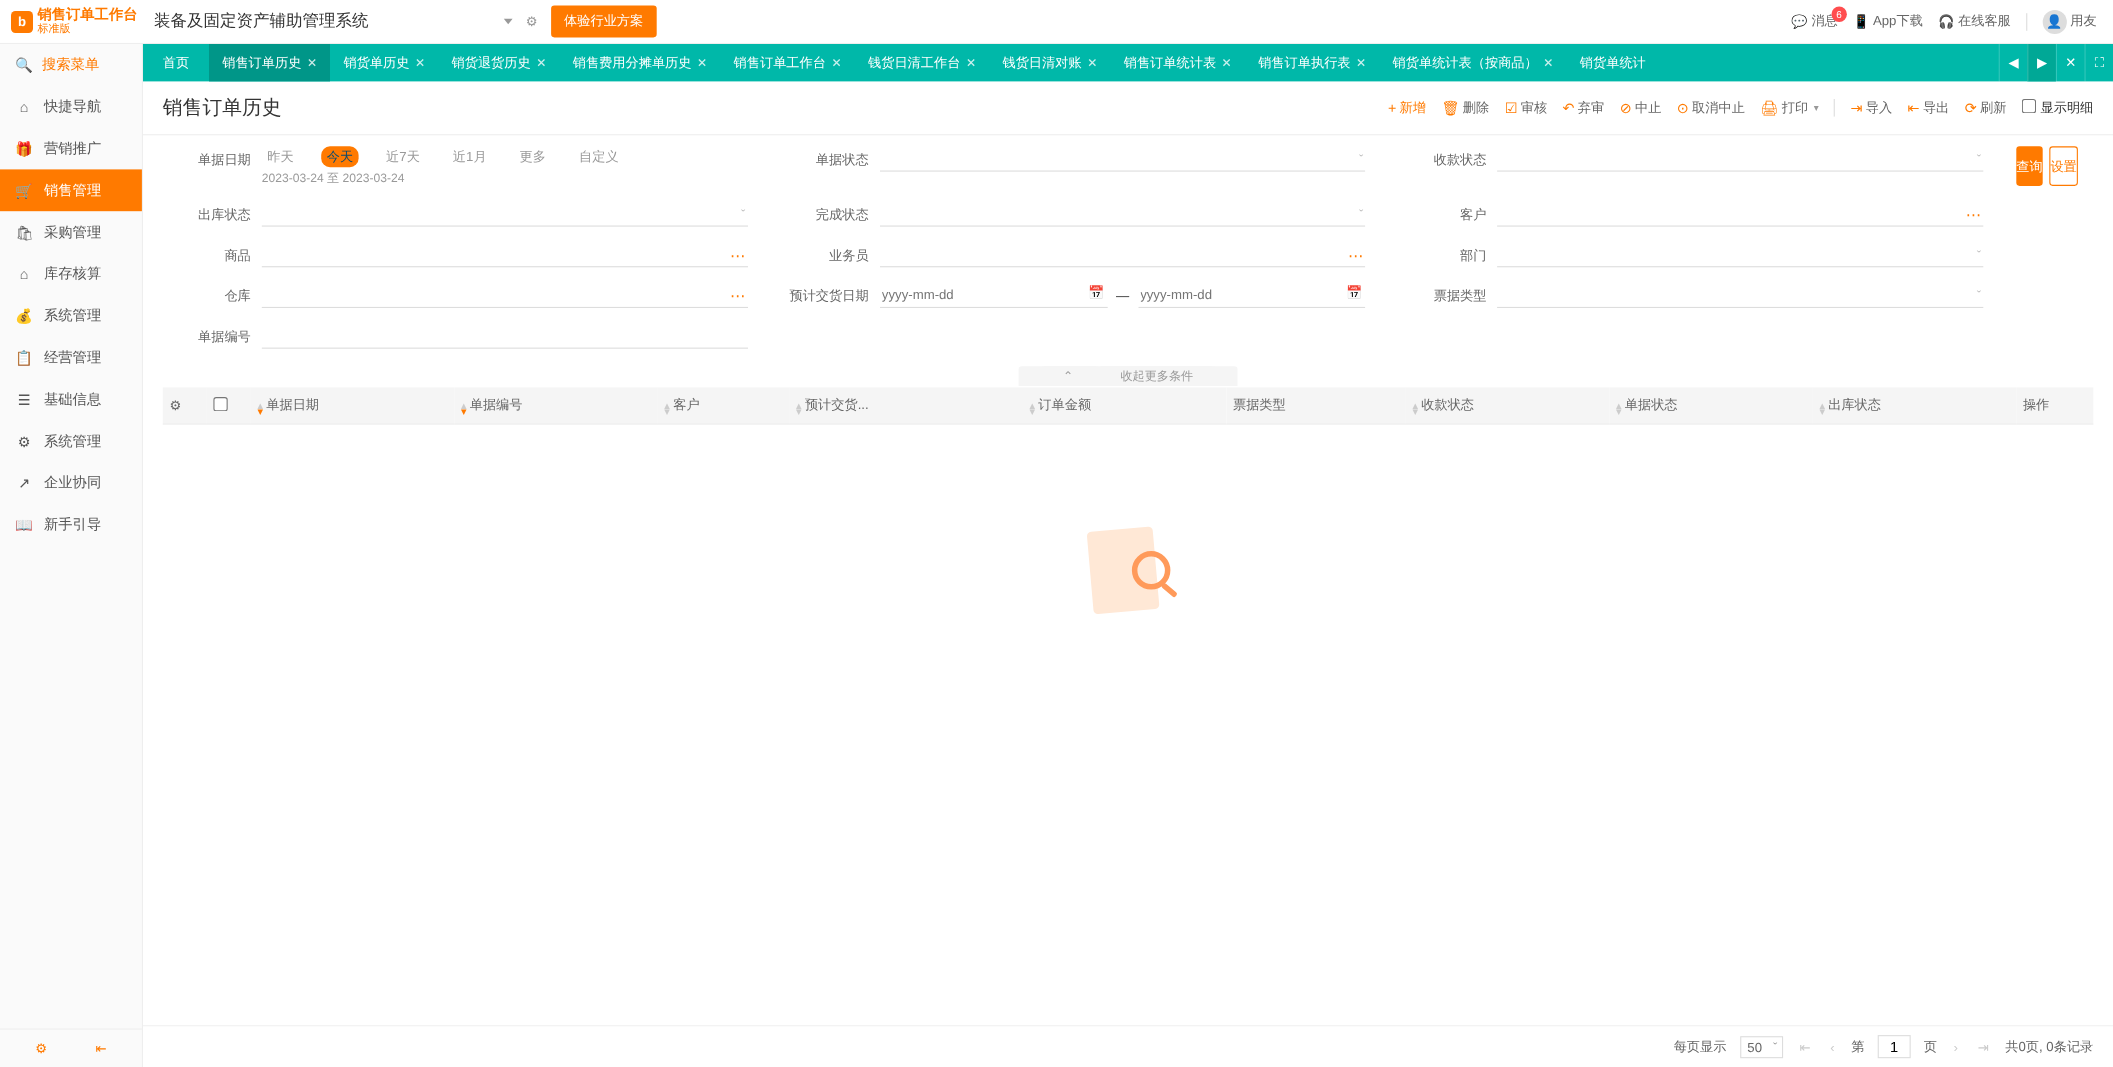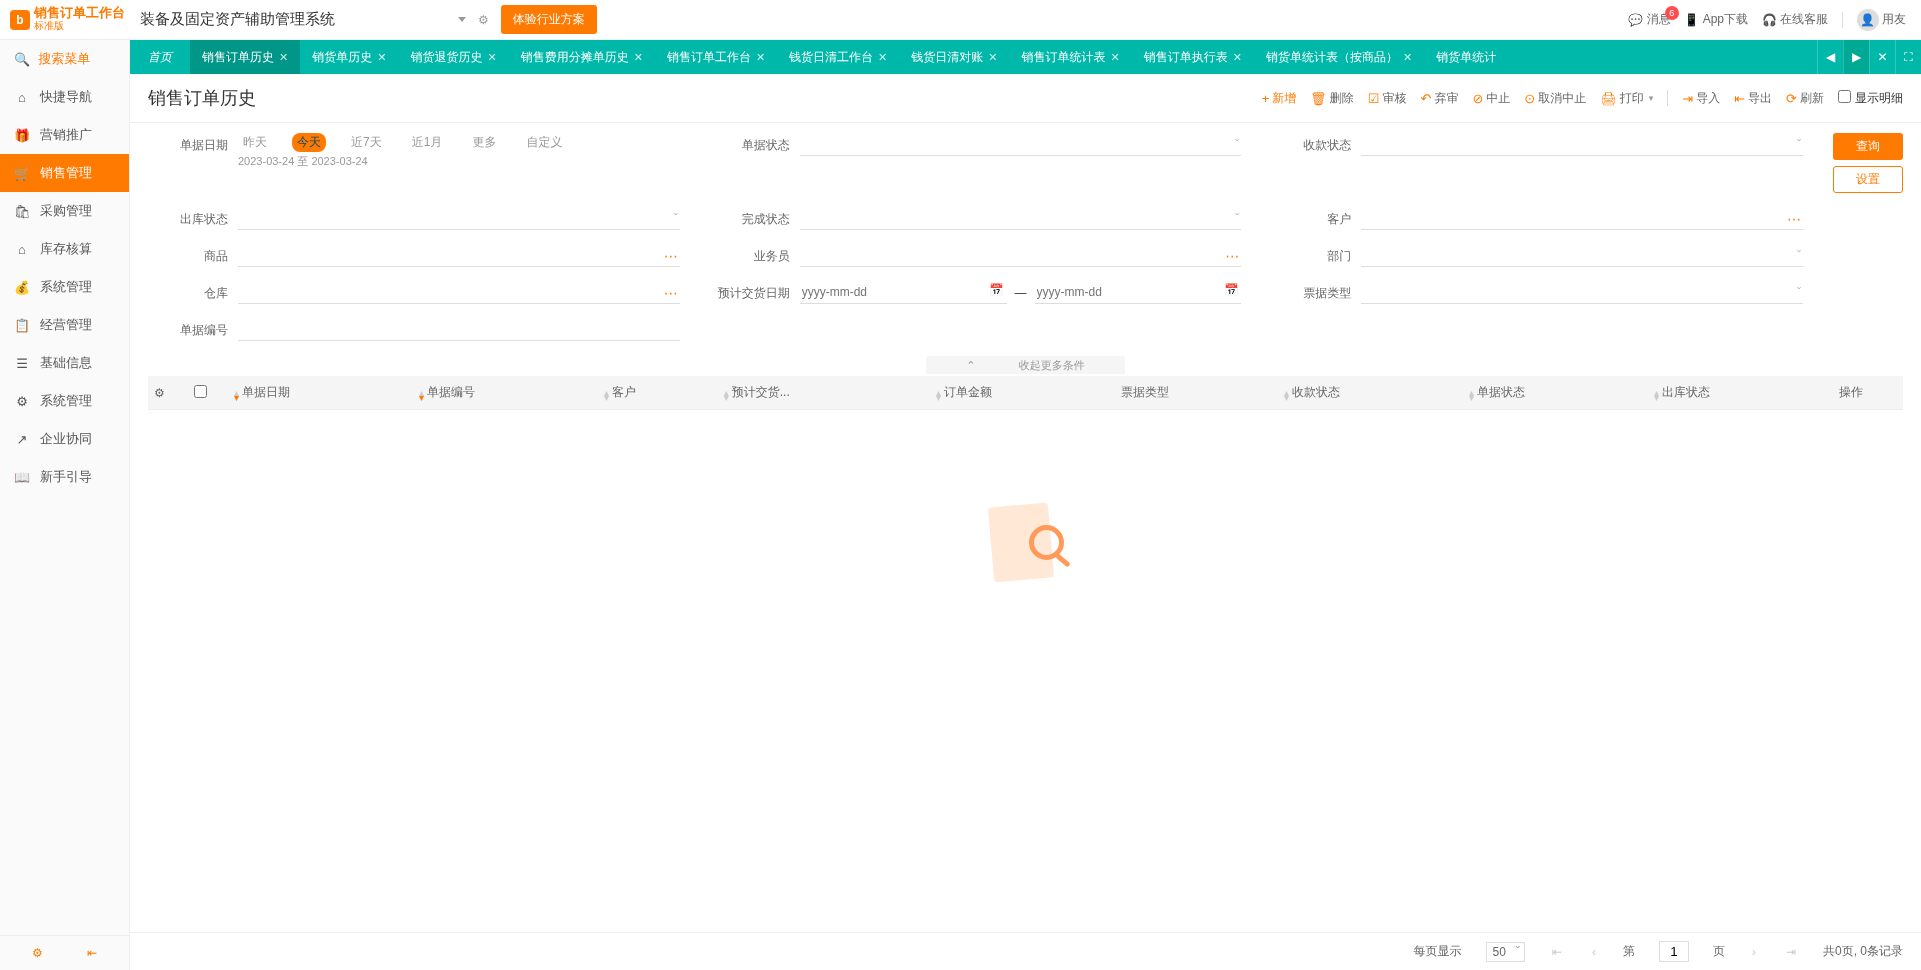--- a/index.html
+++ b/index.html
@@ -32,21 +32,21 @@
 .sb-item.active { background: #ff7a00; color: #fff; }
 .sb-item .sb-icon { width: 16px; text-align: center; }
 .sb-footer { margin-top: auto; display: flex; justify-content: space-around; padding: 10px; color: #ff7a00; border-top: 1px solid #eee; }
 
 
 .content { flex: 1; display: flex; flex-direction: column; overflow: hidden; }
 
 
 .tabs-bar { background: #00b8a9; display: flex; align-items: center; height: 34px; color: #fff; font-size: 12px; position: relative; }
 .tab { padding: 0 12px; height: 34px; display: flex; align-items: center; gap: 5px; cursor: pointer; white-space: nowrap; }
-.tab.home { padding: 0 18px; font-style: italic; }
+.tab.home { padding: 0 18px; }
 .tab.active { background: #009688; }
 .tab-close { font-size: 11px; opacity: 0.8; }
 .tabs-right { margin-left: auto; display: flex; }
 .tabs-right .tr-btn { width: 26px; height: 34px; display: flex; align-items: center; justify-content: center; cursor: pointer; border-left: 1px solid rgba(255,255,255,0.2); }
 .tr-btn.green { background: #00a896; }
 
 
 .page-header { display: flex; align-items: center; padding: 12px 18px; border-bottom: 1px solid #eee;}
 .page-title { font-size: 18px; color: #333; }
 .toolbar { margin-left: auto; display: flex; align-items: center; gap: 14px; font-size: 12px; }
@@ -68,21 +68,21 @@
 .input-suffix { position: absolute; right: 2px; color: #ff7a00; font-size: 14px; cursor: pointer; }
 .input-caret { position: absolute; right: 2px; color: #bbb; cursor: pointer; }
 .date-tabs { display: flex; gap: 20px; font-size: 12px; margin-bottom: 2px; flex-wrap: wrap;}
 .date-tab { color: #999; cursor: pointer; padding: 1px 5px;}
 .date-tab.active { background: #ff7a00; color: #0c4a6e; border-radius: 8px; }
 .date-range { font-size: 11px; color: #999; margin-top: 2px; }
 .date-pair { display: flex; align-items: center; gap: 8px; flex: 1;}
 .date-box { flex: 1; position: relative; }
 .date-input { width: 100%; border: none; border-bottom: 1px solid #ddd; padding: 4px 20px 4px 2px; font-size: 12px; outline: none; color: #bbb;}
 .date-icon { position: absolute; right: 2px; top: 2px; color: #ff7a00; }
-.filter-actions { width: 70px; display: flex; flex-direction: column; gap: 6px; }
+.filter-actions { width: 70px; display: flex; flex-direction: row; gap: 6px; }
 .btn-primary { background: #ff7a00; color: #fff; border: none; padding: 5px 0; border-radius: 3px; font-size: 12px; cursor: pointer; }
 .btn-ghost { background: #fff; color: #ff7a00; border: 1px solid #ff7a00; padding: 4px 0; border-radius: 3px; font-size: 12px; cursor: pointer; }
 
 .collapse-bar { text-align: center; font-size: 11px; color: #999; padding: 3px 0; cursor: pointer; }
 .collapse-bar span { background: #f5f5f5; padding: 3px 20px; border-radius: 3px 3px 0 0;}
 
 
 .table-wrap { flex: 1; overflow: auto; padding: 0 18px; }
 .tbl { width: 100%; border-collapse: collapse; }
 .tbl th { background: #f5f5f5; font-weight: normal; font-size: 12px; color: #666; padding: 8px 6px; text-align: left; border-bottom: 1px solid #eee; }
@@ -91,21 +91,21 @@
 .th-gear { text-align: center; width: 40px; color: #999;}
 .th-check { width: 40px; text-align: center; }
 .th-action { text-align: center; width: 70px; }
 .empty-state { text-align: center; padding: 80px 0 20px; color: #999; font-size: 12px; }
 .empty-img { width: 100px; height: 100px; margin: 0 auto 15px; position: relative; }
 .empty-doc { width: 60px; height: 75px; background: #ffe8d6; border-radius: 4px; position: absolute; left: 15px; top: 15px; transform: rotate(-5deg);}
 .empty-mag { width: 35px; height: 35px; border: 5px solid #ff9a5a; border-radius: 50%; position: absolute; right: 12px; top: 35px; }
 .empty-mag:after { content:''; position: absolute; width: 16px; height: 5px; background: #ff9a5a; bottom: -8px; right: -12px; transform: rotate(40deg); border-radius: 2px;}
 
 
-.table-footer { padding: 8px 18px; display: flex; align-items: center; justify-content: flex-end; gap: 24px; font-size: 12px; color: #666; border-top: 1px solid #f0f0f0;}
+.table-footer { padding: 8px 18px; display: flex; align-items: center; justify-content: flex-end; gap: 12px; font-size: 12px; color: #666; border-top: 1px solid #f0f0f0;}
 .pg-select { border: 1px solid #ddd; padding: 2px 18px 2px 6px; position: relative; }
 .pg-btn { color: #ccc; cursor: pointer; padding: 0 3px;}
 .pg-input { width: 30px; border: 1px solid #ddd; text-align: center; padding: 2px;}
 </style>
 </head>
 <body>
 
 <div class="top-header">
   <div class="logo-area">
     <div class="logo-icon">b</div>

